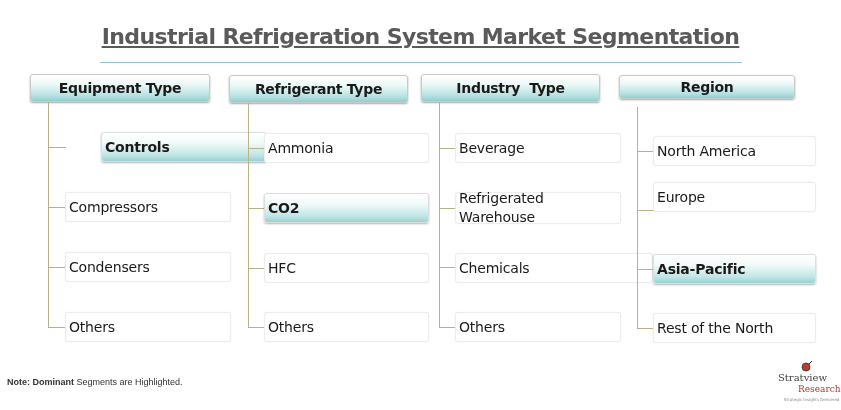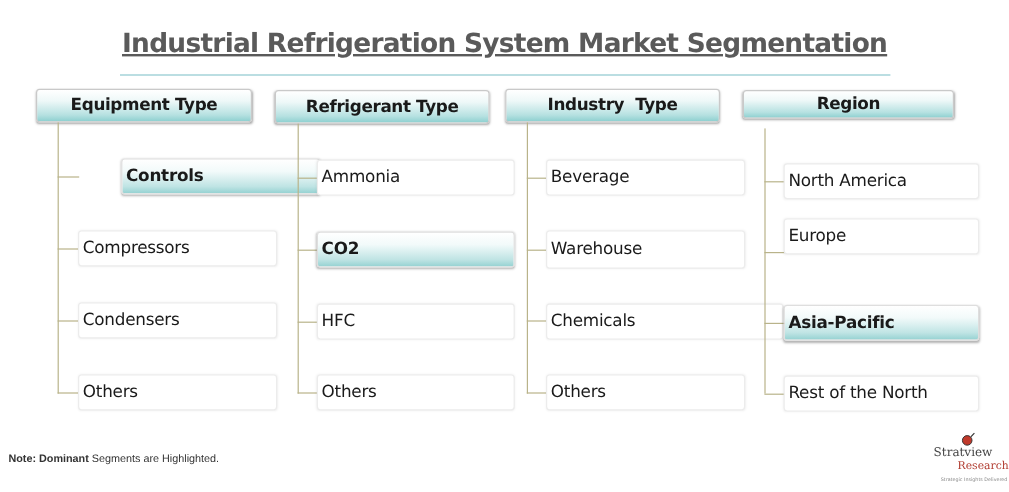--- a/index.html
+++ b/index.html
@@ -84,20 +84,21 @@
 
 <div>
   <div class="header" style="left:421px; top:74px; width:179px; white-space:pre;">Industry  Type</div>
   <div class="vline" style="left:439px; top:102px; height:226px;"></div>
   <div class="hline" style="left:439px; top:148px; width:17px;"></div>
   <div class="hline" style="left:439px; top:208px; width:17px;"></div>
   <div class="hline" style="left:439px; top:267px; width:17px;"></div>
   <div class="hline" style="left:439px; top:327px; width:17px;"></div>
   <div class="item" style="left:455px; top:133px; width:166px;">Beverage</div>
   <div class="item two-line" style="left:455px; top:192px; width:166px; height:32px; flex-direction:column; align-items:flex-start; justify-content:center;">
+    <span>Refrigerated</span>
     <span>Warehouse</span>
   </div>
   <div class="item" style="left:455px; top:253px; width:198px;">Chemicals</div>
   <div class="item" style="left:455px; top:312px; width:166px;">Others</div>
 </div>
 
 <div>
   <div class="header" style="left:619px; top:75px; width:176px; height:24px;">Region</div>
   <div class="vline" style="left:637px; top:107px; height:221px;"></div>
   <div class="hline" style="left:637px; top:151px; width:17px;"></div>

